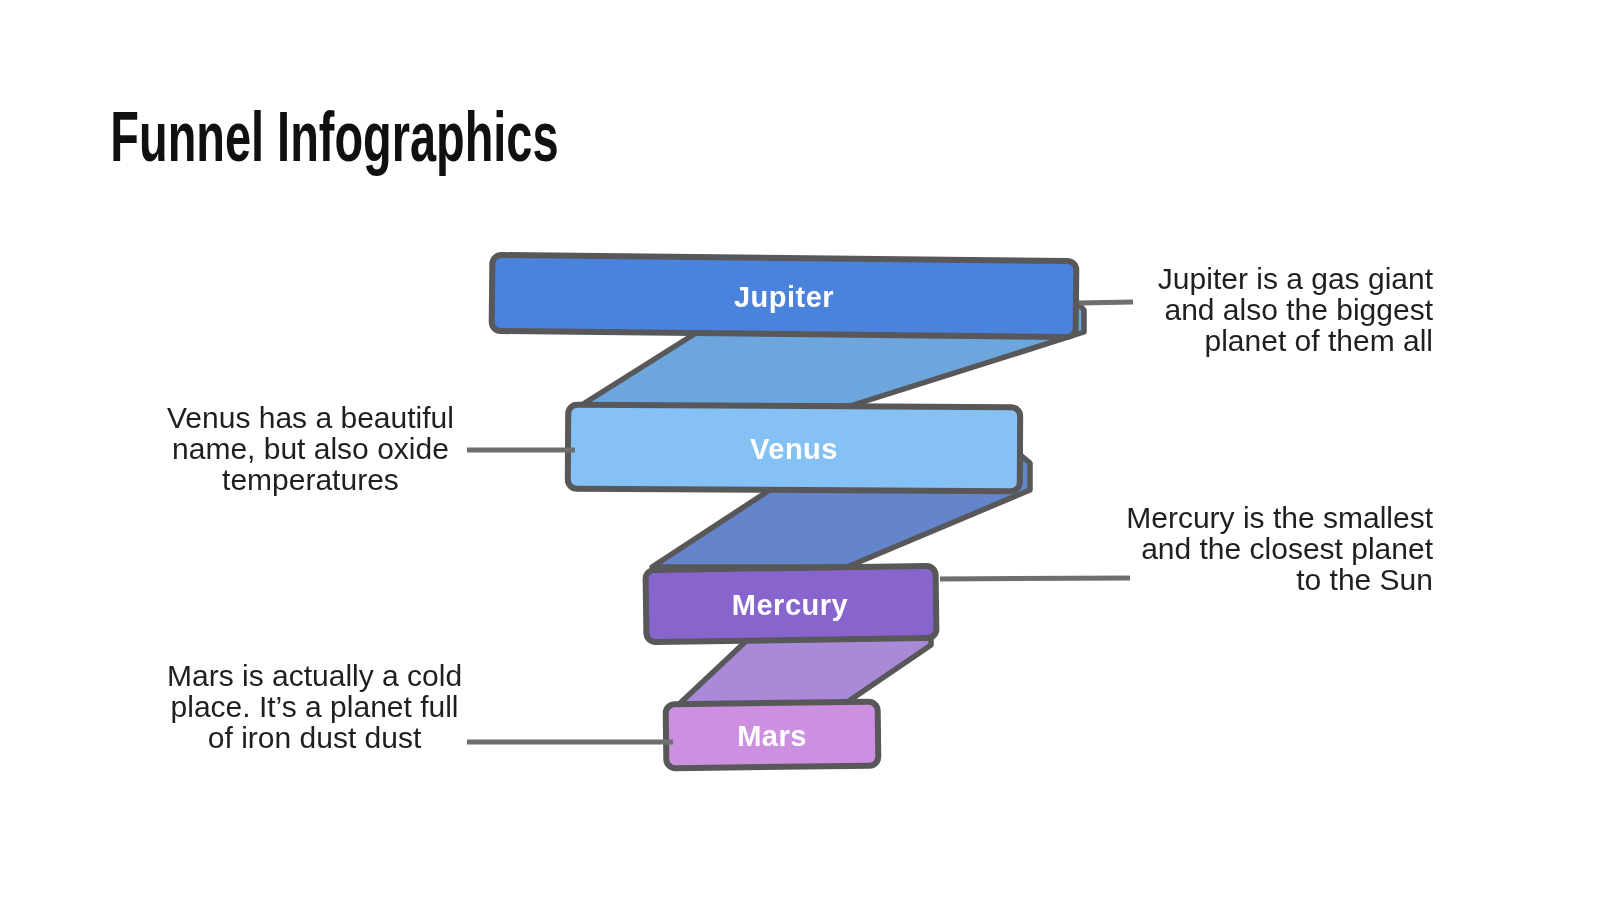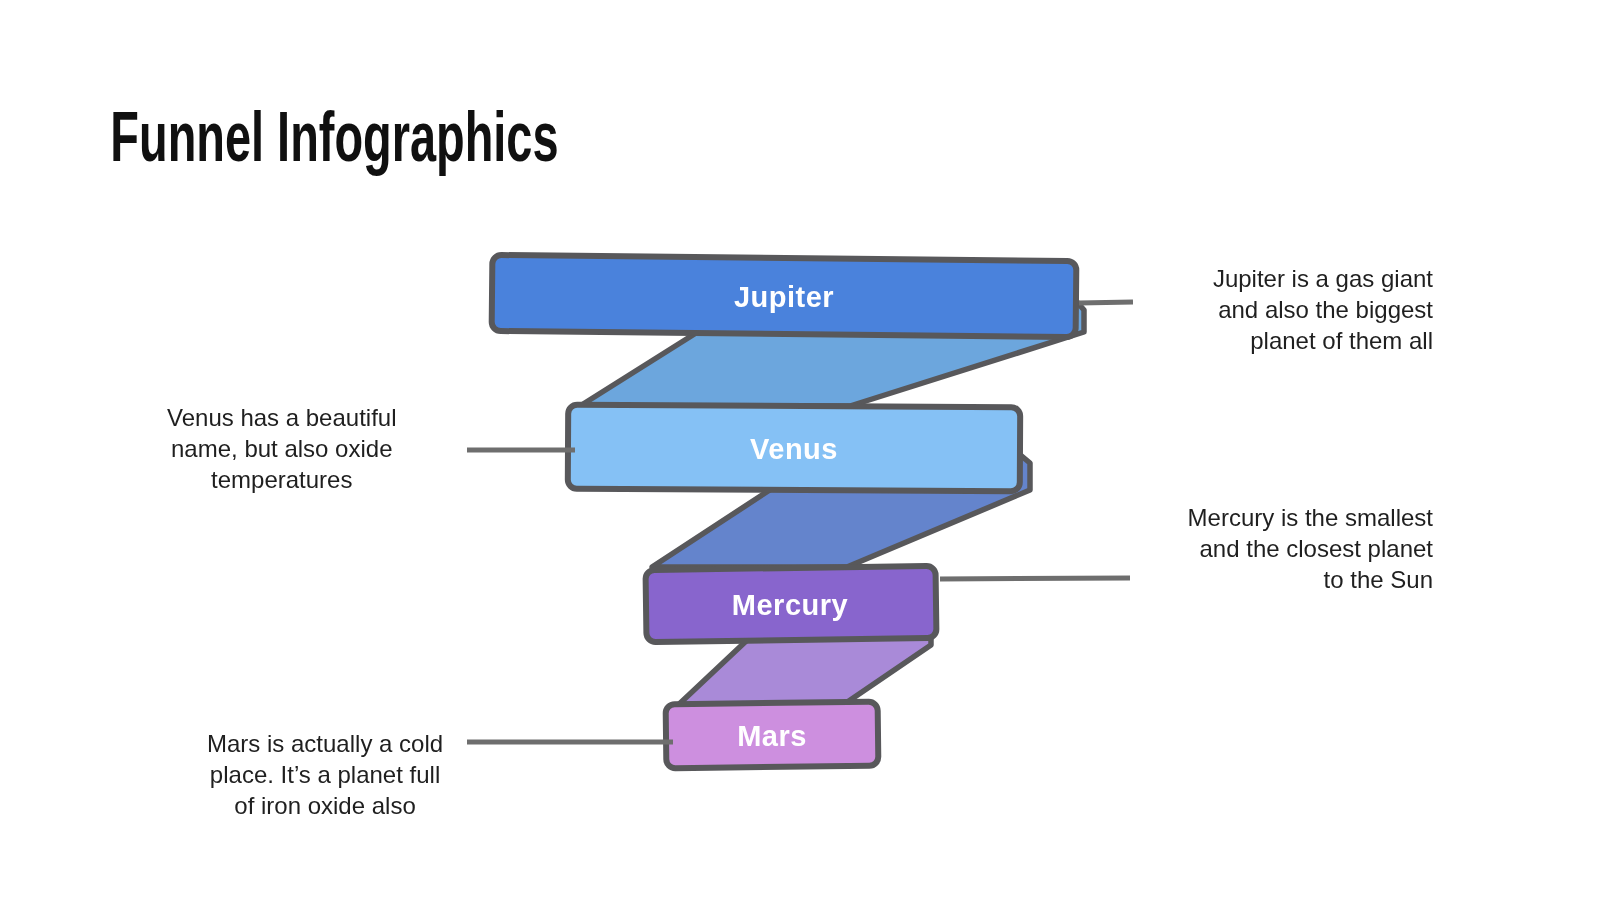--- a/index.html
+++ b/index.html
@@ -26,29 +26,29 @@
   .bar{stroke:#58585b;stroke-width:6;stroke-linejoin:round;}
   .bar-label{
     font-family:"Liberation Sans", sans-serif;
     font-weight:700;font-size:29px;
     text-anchor:middle;letter-spacing:0.5px;
   }
   .leader{stroke:#6e6e6e;stroke-width:5;stroke-linecap:butt;}
   
   .ann{
     position:absolute;
-    font-size:24px;line-height:31px;
+    font-size:30px;line-height:31px;
     color:#1f1f1f;
   }
   .ann.left{left:167px;text-align:center;}
   .ann.right{right:167px;text-align:right;}
   .ann-jupiter{top:263px;}
   .ann-venus{top:402px;}
   .ann-mercury{top:502px;}
-  .ann-mars{top:728px;margin-left:40px;}
+  .ann-mars{top:660px;}
 </style>
 </head>
 <body>
 
 <div class="title-wrap">
   <span>Funnel Infographics</span>
 </div>
 
 <svg class="funnel" viewBox="0 0 1600 900" aria-hidden="true">
 
@@ -86,14 +86,14 @@
 
 <div class="ann right ann-mercury">
   <div>Mercury is the smallest</div>
   <div>and the closest planet</div>
   <div>to the Sun</div>
 </div>
 
 <div class="ann left ann-mars">
   <div>Mars is actually a cold</div>
   <div>place. It’s a planet full</div>
-  <div>of iron oxide also</div>
+  <div>of iron dust dust</div>
 </div>
 
 </body></html>

